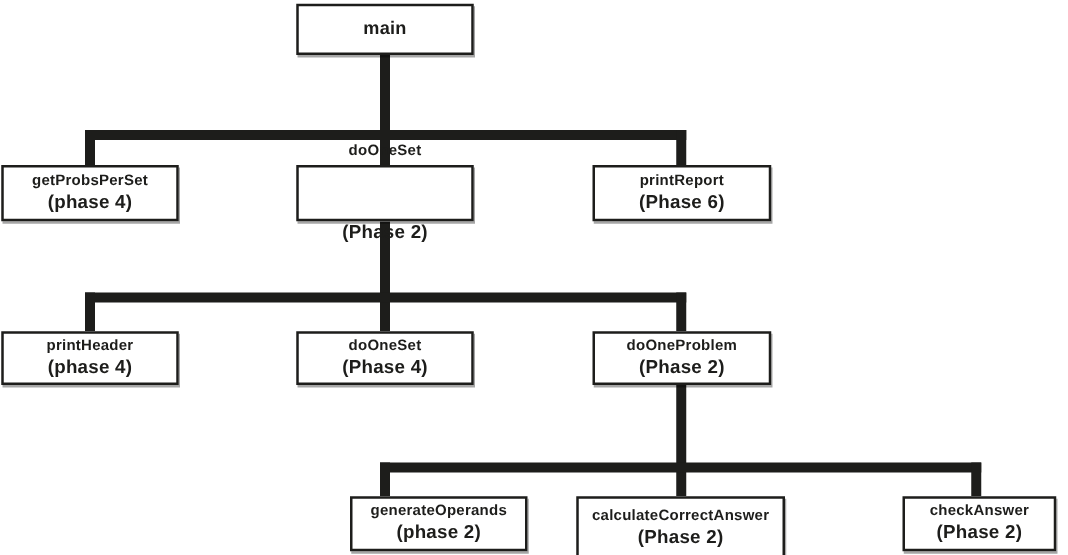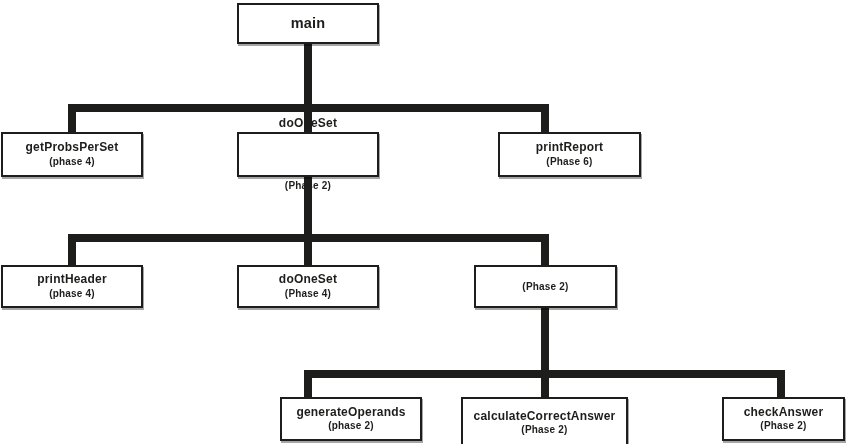--- a/index.html
+++ b/index.html
@@ -25,37 +25,37 @@
   }
   .node .label {
     font-weight: bold;
     font-size: 12px;
     letter-spacing: 0.2px;
     color: #1d1d1b;
     line-height: 1.15;
   }
   .node .phase {
     font-weight: bold;
-    font-size: 10px;
+    font-size: 15px;
     letter-spacing: 0.2px;
     color: #1d1d1b;
     line-height: 1.3;
   }
   .line {
     position: absolute;
     background: #1d1d1b;
     z-index: 1;
   }
 
   
   #n-main                   { left: 237px; top: 3px;   width: 142px; height: 41px; }
   #n-main .label            { font-size: 14.5px; text-align: right; }
   #n-getProbsPerSet         { left: 1px;   top: 132px; width: 142px; height: 45px; }
   #n-doOneSet               { left: 237px; top: 132px; width: 142px; height: 45px; gap: 48px; }
-  #n-printReport            { left: 474px; top: 132px; width: 143px; height: 45px; margin-left: 24px; }
+  #n-printReport            { left: 474px; top: 132px; width: 143px; height: 45px; }
   #n-printHeader            { left: 1px;   top: 265px; width: 142px; height: 43px; }
   #n-getMaxNum              { left: 237px; top: 265px; width: 142px; height: 43px; }
   #n-doOneProblem           { left: 474px; top: 265px; width: 143px; height: 43px; }
   #n-generateOperands       { left: 237px; top: 397px; width: 142px; height: 44px; margin-left: 43px; }
   #n-calculateCorrectAnswer { left: 461px; top: 397px; width: 167px; height: 52px; }
   #n-checkAnswer            { left: 722px; top: 397px; width: 123px; height: 44px; }
 
   
   #l-main-v        { left: 304px; top: 44px;  width: 8px;   height: 88px; }
   #l-bar1          { left: 68px;  top: 104px; width: 481px; height: 8px;  }
@@ -111,20 +111,21 @@
     <span class="label">printHeader</span>
     <span class="phase">(phase 4)</span>
   </div>
 
   <div class="node" id="n-getMaxNum">
     <span class="label">doOneSet</span>
     <span class="phase">(Phase 4)</span>
   </div>
 
   <div class="node" id="n-doOneProblem">
+    <span class="label">doOneProblem</span>
     <span class="phase">(Phase 2)</span>
   </div>
 
   <div class="node" id="n-generateOperands">
     <span class="label">generateOperands</span>
     <span class="phase">(phase 2)</span>
   </div>
 
   <div class="node" id="n-calculateCorrectAnswer">
     <span class="label">calculateCorrectAnswer</span>

